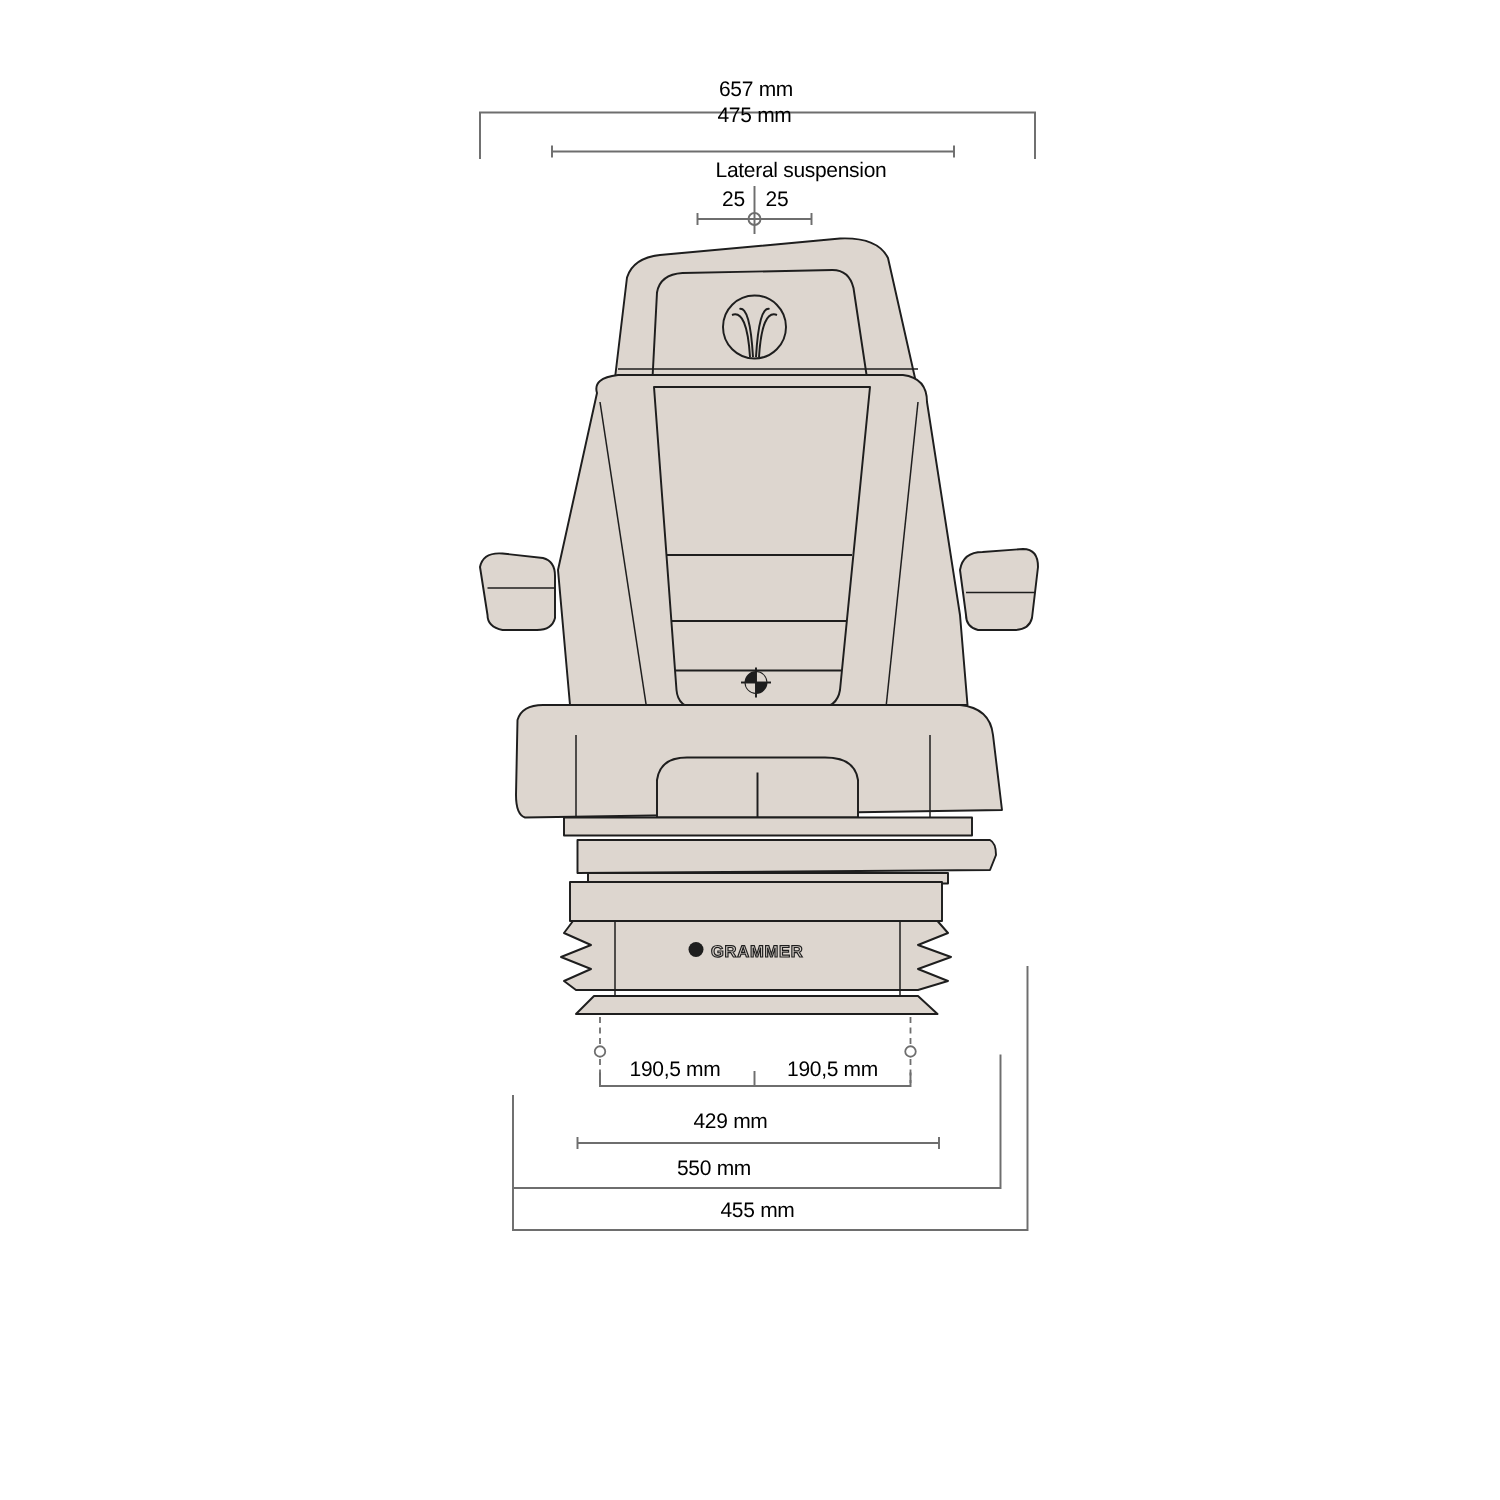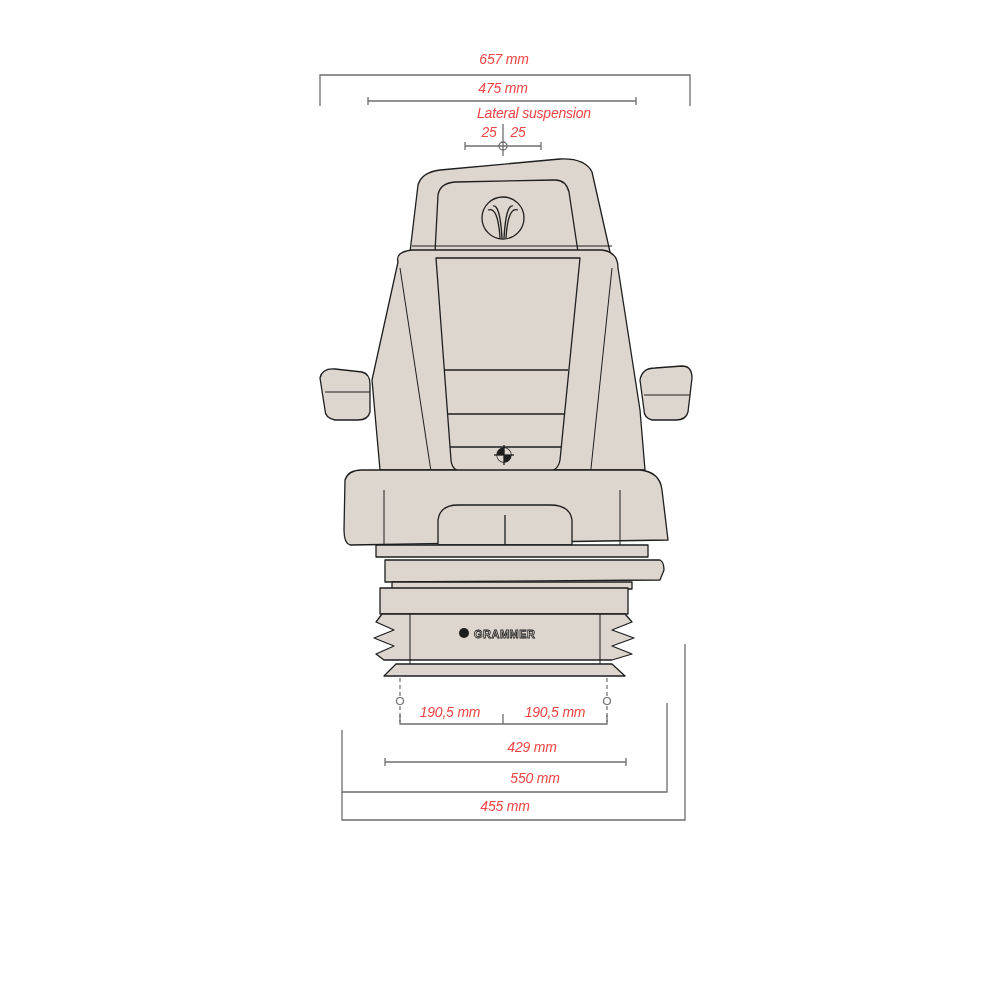--- a/index.html
+++ b/index.html
@@ -1,21 +1,21 @@
 <!DOCTYPE html>
 <html><head>
   <meta charset="utf-8">
   <style>
     html, body { margin: 0; padding: 0; background: #ffffff; }
     body { width: 1000px; height: 1000px; position: relative; overflow: hidden;
            font-family: "Liberation Sans", sans-serif; }
     #stage { position: absolute; left: 0; top: 0; width: 1000px; height: 1000px; }
     .dim-label { position: absolute; font-family: "Liberation Sans", sans-serif;
-                 font-size: 14px; color: #ef4444; white-space: nowrap;
-                 transform: translateX(-50%); letter-spacing: -0.2px; font-style: italic; }
+                 font-size: 14px; color: #000000; white-space: nowrap;
+                 transform: translateX(-50%); letter-spacing: -0.2px; }
     svg text { font-family: "Liberation Sans", sans-serif; }
   </style>
 </head>
 <body>
 
 <div id="stage">
 
   <svg width="1000" height="1000" viewBox="0 0 1000 1000">
 
     <g stroke="#6e6e6e" stroke-width="1.3" fill="none">
@@ -112,23 +112,23 @@
     <g stroke="#6e6e6e" stroke-width="1.3" fill="none">
       <polyline points="342,730 342,792 667,792 667,703"></polyline>
     </g>
     <g stroke="#6e6e6e" stroke-width="1.3" fill="none">
       <polyline points="342,792 342,820 685,820 685,644"></polyline>
     </g>
   </svg>
 
   
   <span class="dim-label" style="left:504px; top:51px;">657 mm</span>
-  <span class="dim-label" style="left:503px; top:80px;">475 mm</span>
+  <span class="dim-label" style="left:503px; top:68px;">475 mm</span>
   <span class="dim-label" style="left:534px; top:105px;">Lateral suspension</span>
   <span class="dim-label" style="left:489px; top:124px;">25</span>
   <span class="dim-label" style="left:518px; top:124px;">25</span>
 
   <span class="dim-label" style="left:450px; top:704px;">190,5 mm</span>
   <span class="dim-label" style="left:555px; top:704px;">190,5 mm</span>
-  <span class="dim-label" style="left:532px; top:739px;">429 mm</span>
-  <span class="dim-label" style="left:535px; top:770px;">550 mm</span>
+  <span class="dim-label" style="left:487px; top:739px;">429 mm</span>
+  <span class="dim-label" style="left:476px; top:770px;">550 mm</span>
   <span class="dim-label" style="left:505px; top:798px;">455 mm</span>
 </div>
 
 </body></html>

